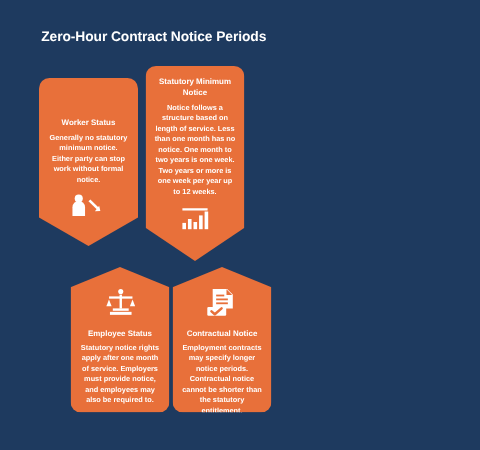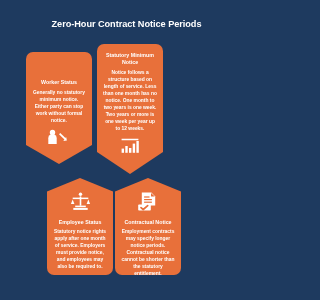--- a/index.html
+++ b/index.html
@@ -9,21 +9,20 @@
     font-family:"Liberation Sans",sans-serif;
     position:relative;
   }
   #page-title{
     position:absolute;top:19px;left:0;width:205px;
     text-align:center;
     color:#ffffff;
     font-size:9.2px;
     font-weight:bold;
     letter-spacing:-0.05px;
-    margin-left:24px;
   }
   .card{
     position:absolute;
     background:#e8703a;
     box-sizing:border-box;
     display:flex;
     flex-direction:column;
     align-items:center;
   }
   

